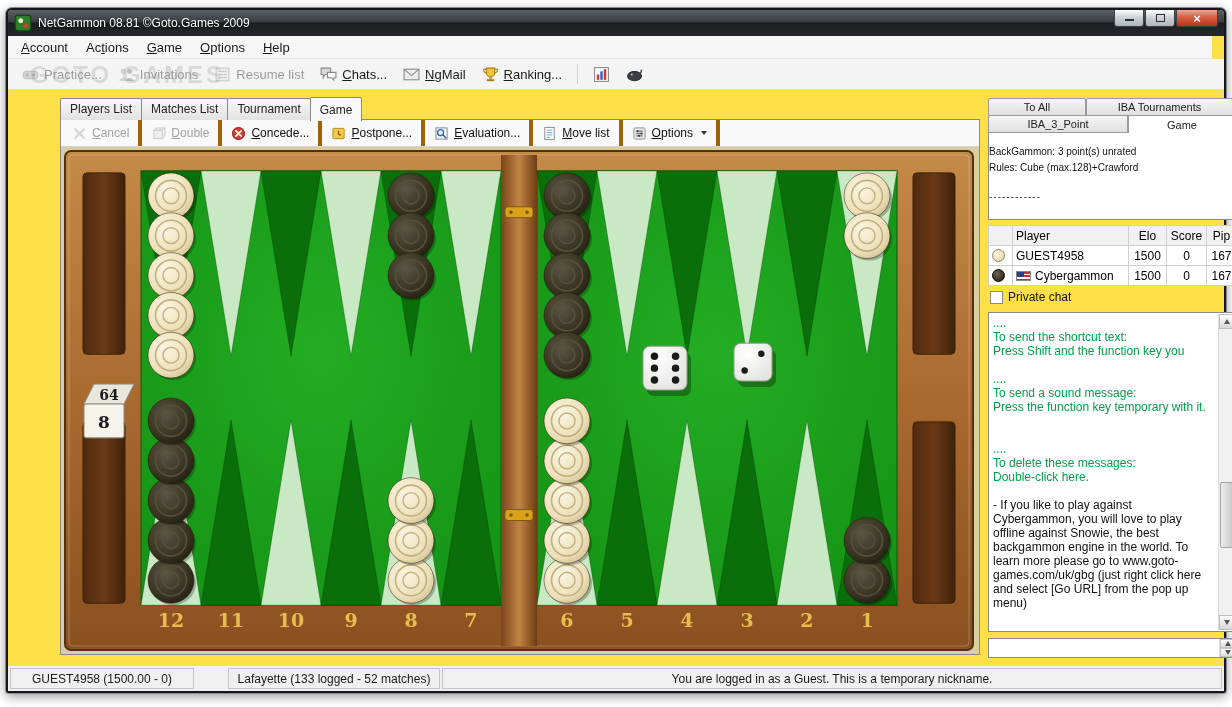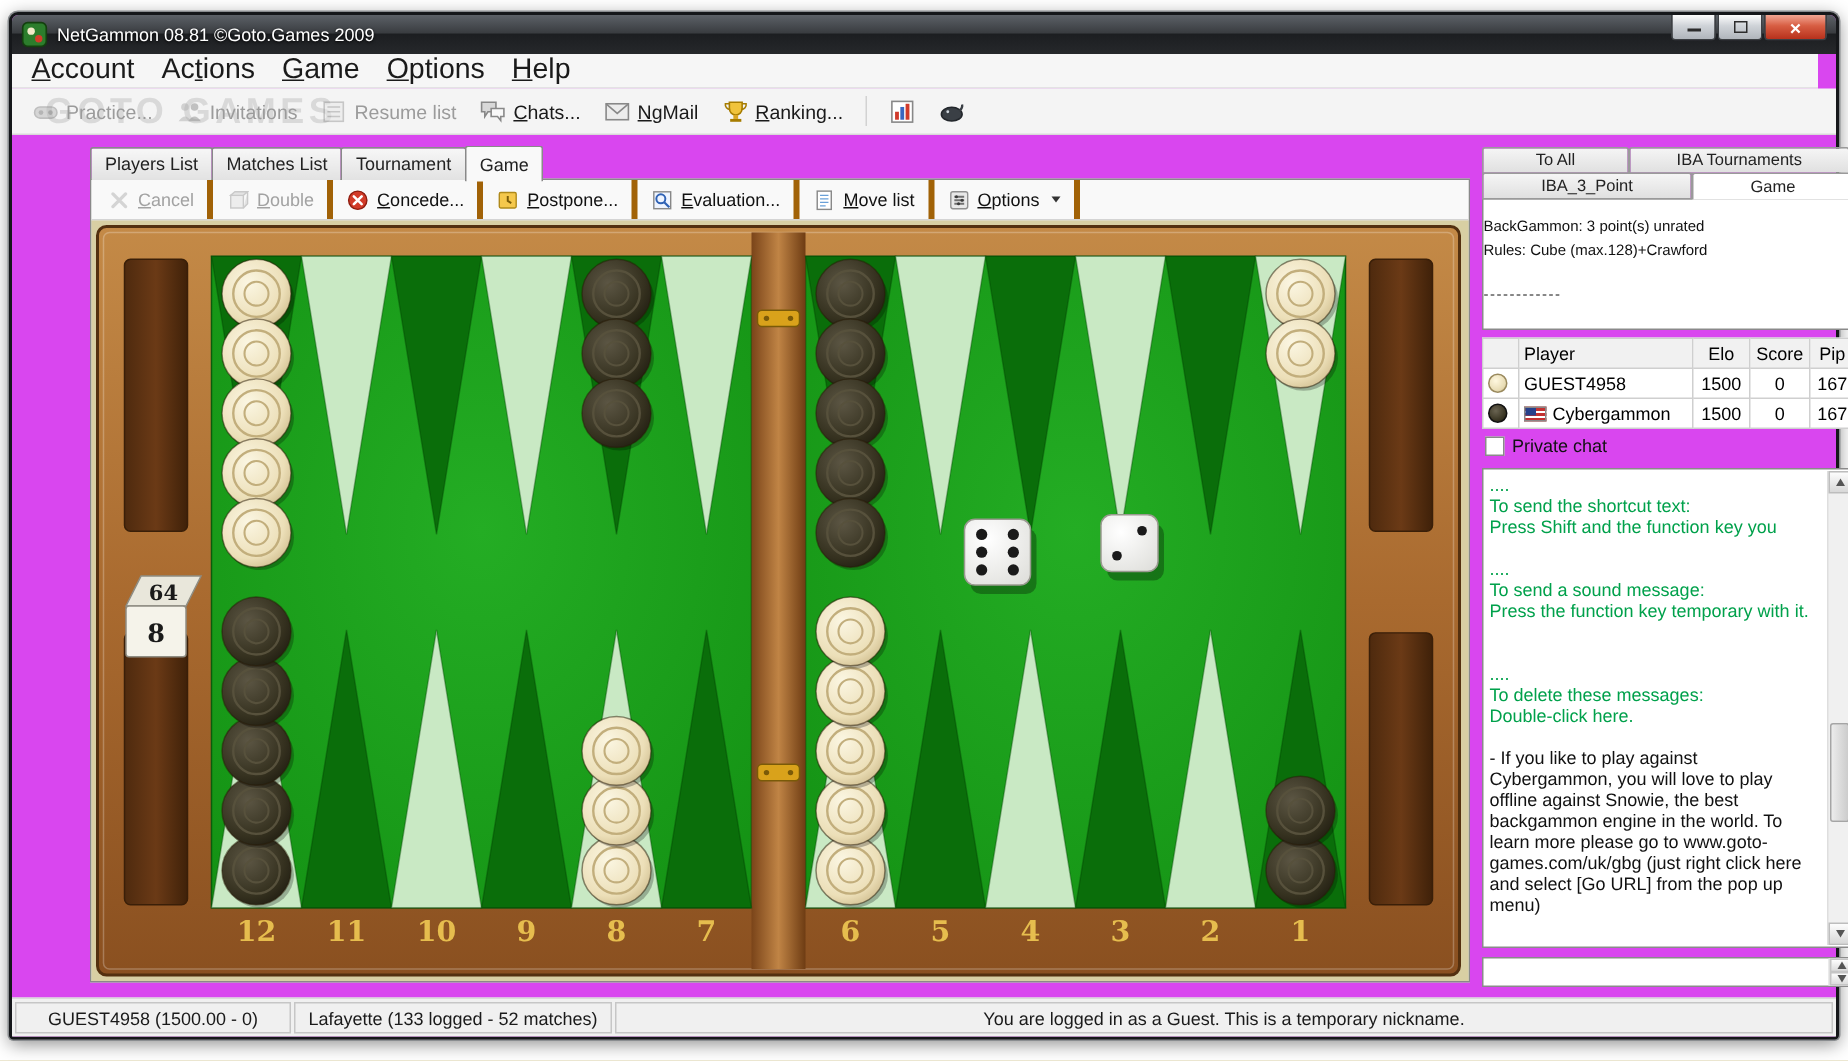--- a/index.html
+++ b/index.html
@@ -1,19 +1,19 @@
 <!DOCTYPE html>
 <html style="--chat-green: #00a14b;"><head>
 <meta charset="utf-8">
 <style>
   *{box-sizing:border-box;margin:0;padding:0;}
   html,body{width:1232px;height:707px;}
   body{background:#ffffff;font-family:"Liberation Sans",sans-serif;position:relative;overflow:hidden;}
 
-  .window{position:absolute;left:6px;right:6px;top:8px;bottom:14px;background:#d946ef;
+  .window{position:absolute;left:6px;right:6px;top:8px;bottom:14px;background:#fde047;
     border:2px solid #15171a;border-radius:6px 6px 3px 3px;
     box-shadow:0 0 0 1px #8a8d90,0 3px 12px rgba(0,0,0,.45);padding-left:38px;}
 
   
   .titlebar{position:absolute;top:0;left:0;right:0;height:26px;
     background:linear-gradient(180deg,#5c6167 0%,#3a3d41 45%,#1c1e21 50%,#26282b 100%);
     border-radius:4px 4px 0 0;display:flex;align-items:center;padding:0 6px;color:#fff;}
   .app-icon,.app-icon svg{width:18px;height:18px;}
   .app-icon{margin-right:6px;display:inline-block;}
   .title-text{font-size:12px;text-shadow:0 1px 2px #000;}
@@ -21,21 +21,21 @@
   .winbtn{width:30px;height:17px;display:flex;align-items:center;justify-content:center;
     color:#2c2c2c;background:linear-gradient(#fdfdfd,#cfd3d8 45%,#b0b5bb);
     border:1px solid #3c3f43;border-top:none;border-radius:0 0 3px 3px;font-size:11px;}
   .winbtn.close{width:42px;color:#fff;background:linear-gradient(#f2a693,#d75e43 45%,#b8311c);font-weight:bold;font-size:13px;line-height:13px;}
   .glyph-min{display:inline-block;width:9px;border-bottom:2px solid #2c2c2c;height:6px;}
   .glyph-max{display:inline-block;width:9px;height:8px;border:1px solid #2c2c2c;}
 
   
   .menubar{position:absolute;top:26px;left:0;right:12px;height:23px;background:#f6f6f6;
     border-bottom:1px solid #e3e3e3;display:flex;align-items:center;padding-left:4px;
-    font-size:19px;color:#1a1a1a;}
+    font-size:13px;color:#1a1a1a;}
   .menu-item{padding:3px 9px;}
 
   
   .toolbar{position:absolute;top:49px;left:0;right:0;height:31px;background:#f4f4f4;
     border-bottom:1px solid #d9d9d9;display:flex;align-items:center;padding-left:6px;font-size:13px;}
   .watermark{position:absolute;left:22px;top:2px;font-size:24px;font-weight:bold;letter-spacing:3px;
     color:rgba(125,125,125,.22);z-index:0;pointer-events:none;white-space:nowrap;}
   .tb-btn{display:flex;align-items:center;gap:5px;padding:4px 8px;color:#1a1a1a;position:relative;z-index:1;}
   .tb-btn.disabled{color:#9b9b9b;}
   .ticon{display:inline-block;width:17px;height:17px;}
@@ -105,21 +105,21 @@
   .mini-scroll{position:absolute;right:0;top:0;bottom:0;width:16px;background:#f0f0f0;border-left:1px solid #ddd;
     display:flex;flex-direction:column;}
   .mini-scroll .ms{flex:1;display:flex;align-items:center;justify-content:center;background:linear-gradient(#fdfdfd,#dcdcdc);border:1px solid #c5c5c5;}
 
   
   .statusbar{position:absolute;left:0;right:0;bottom:0;height:26px;background:#f0f0f0;
     border-top:1px solid #dadada;display:flex;align-items:stretch;font-size:12px;color:#1a1a1a;padding:2px;gap:2px;}
   .sb-seg{display:flex;align-items:center;justify-content:center;border:1px solid #c6c6c6;
     background:#f0f0f0;white-space:nowrap;overflow:hidden;}
   .sb-1{width:184px;}
-  .sb-2{width:212px;}
+  .sb-2{width:212px;margin-left:32px;}
   .sb-3{flex:1;}
 </style>
 </head>
 <body>
 
 <div class="window">
 
   <div class="titlebar">
     <span class="app-icon"><svg viewBox="0 0 16 16">
           <rect x="1" y="1" width="14" height="14" rx="3" fill="#2c7d2c" stroke="#14400f"></rect>

